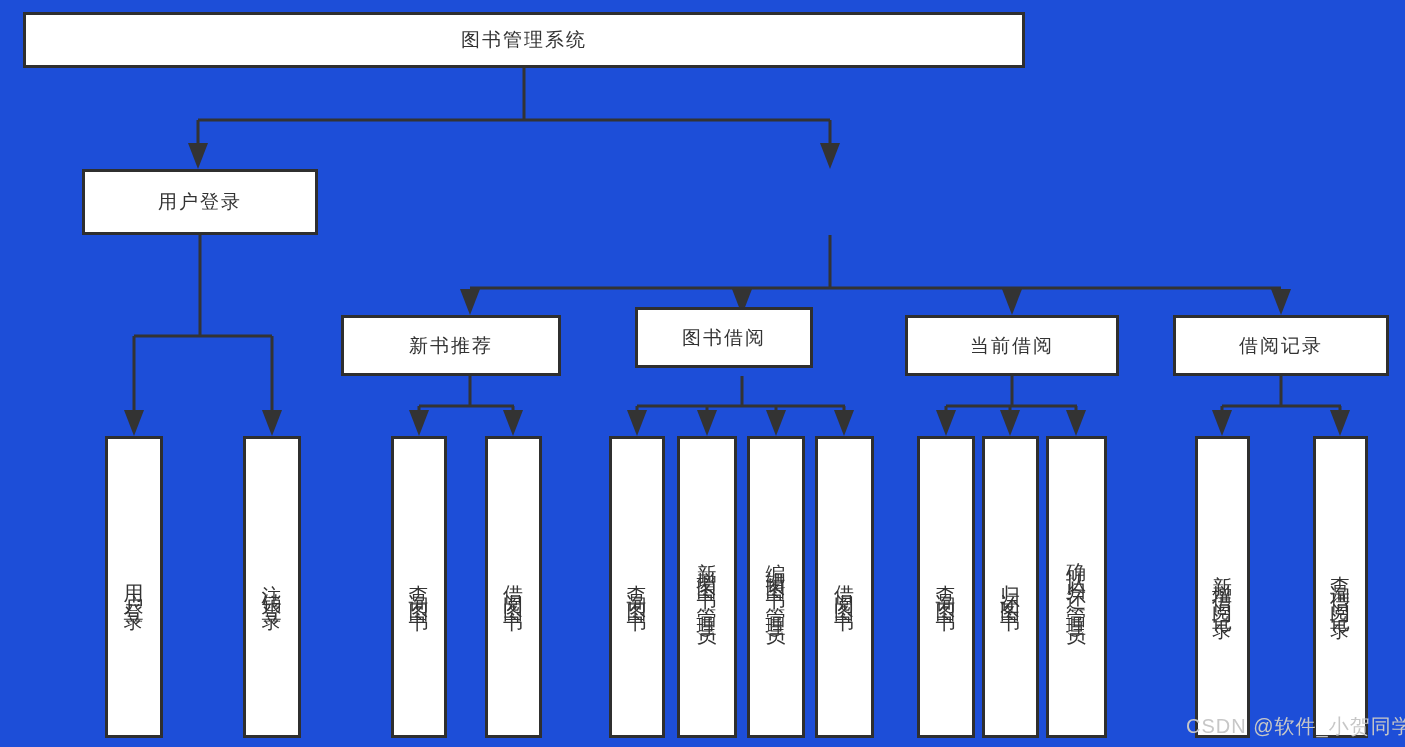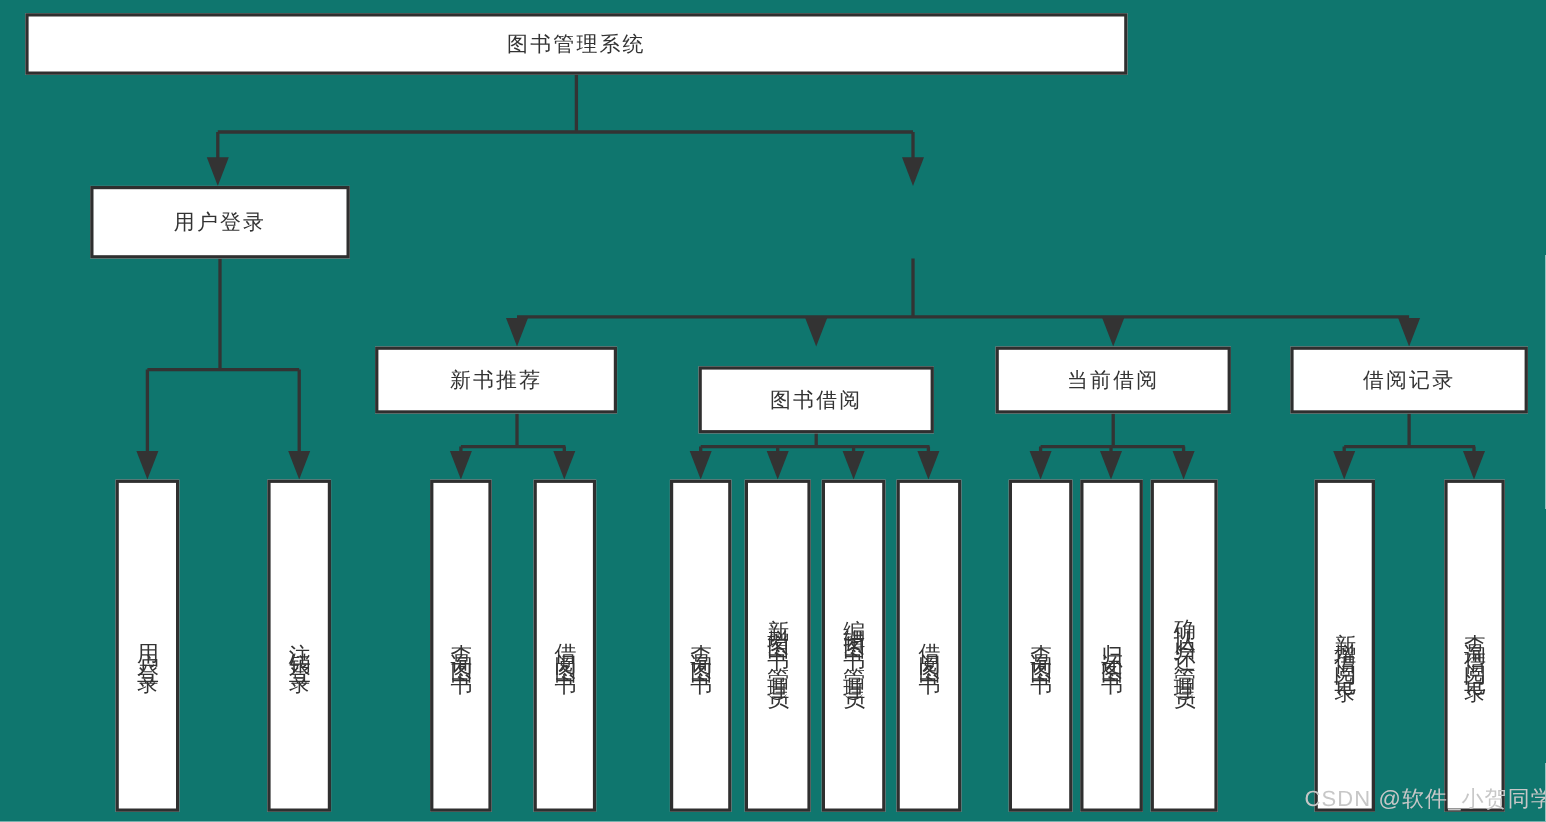--- a/index.html
+++ b/index.html
@@ -1,20 +1,20 @@
 <!DOCTYPE html>
 <html><head>
 <meta charset="utf-8">
 <style>
   html, body { margin: 0; padding: 0; background: #ffffff; }
   .stage {
     position: relative;
     width: 1405px;
     height: 747px;
-    background: #0f766e;
+    background: #1d4ed8;
     overflow: hidden;
     font-family: "Liberation Sans", sans-serif;
   }
   .connectors {
     position: absolute;
     left: 0; top: 0;
     width: 1405px; height: 747px;
   }
   .box {
     position: absolute;
@@ -91,21 +91,21 @@
     <span>图书管理系统</span>
   </div>
 
   <div class="box h-box" style="left:82px; top:169px; width:236px; height:66px;">
     <span>用户登录</span>
   </div>
 
   <div class="box h-box" style="left:341px; top:315px; width:220px; height:61px;">
     <span>新书推荐</span>
   </div>
-  <div class="box h-box" style="left:635px; top:333px; width:214px; height:61px;">
+  <div class="box h-box" style="left:635px; top:307px; width:178px; height:61px;">
     <span>图书借阅</span>
   </div>
   <div class="box h-box" style="left:1173px; top:315px; width:216px; height:61px;">
     <span>借阅记录</span>
   </div>
   <div class="box h-box" style="left:905px; top:315px; width:214px; height:61px;">
     <span>当前借阅</span>
   </div>
 
   <div class="box v-box" style="left:105px; top:436px; width:58px; height:302px;">

